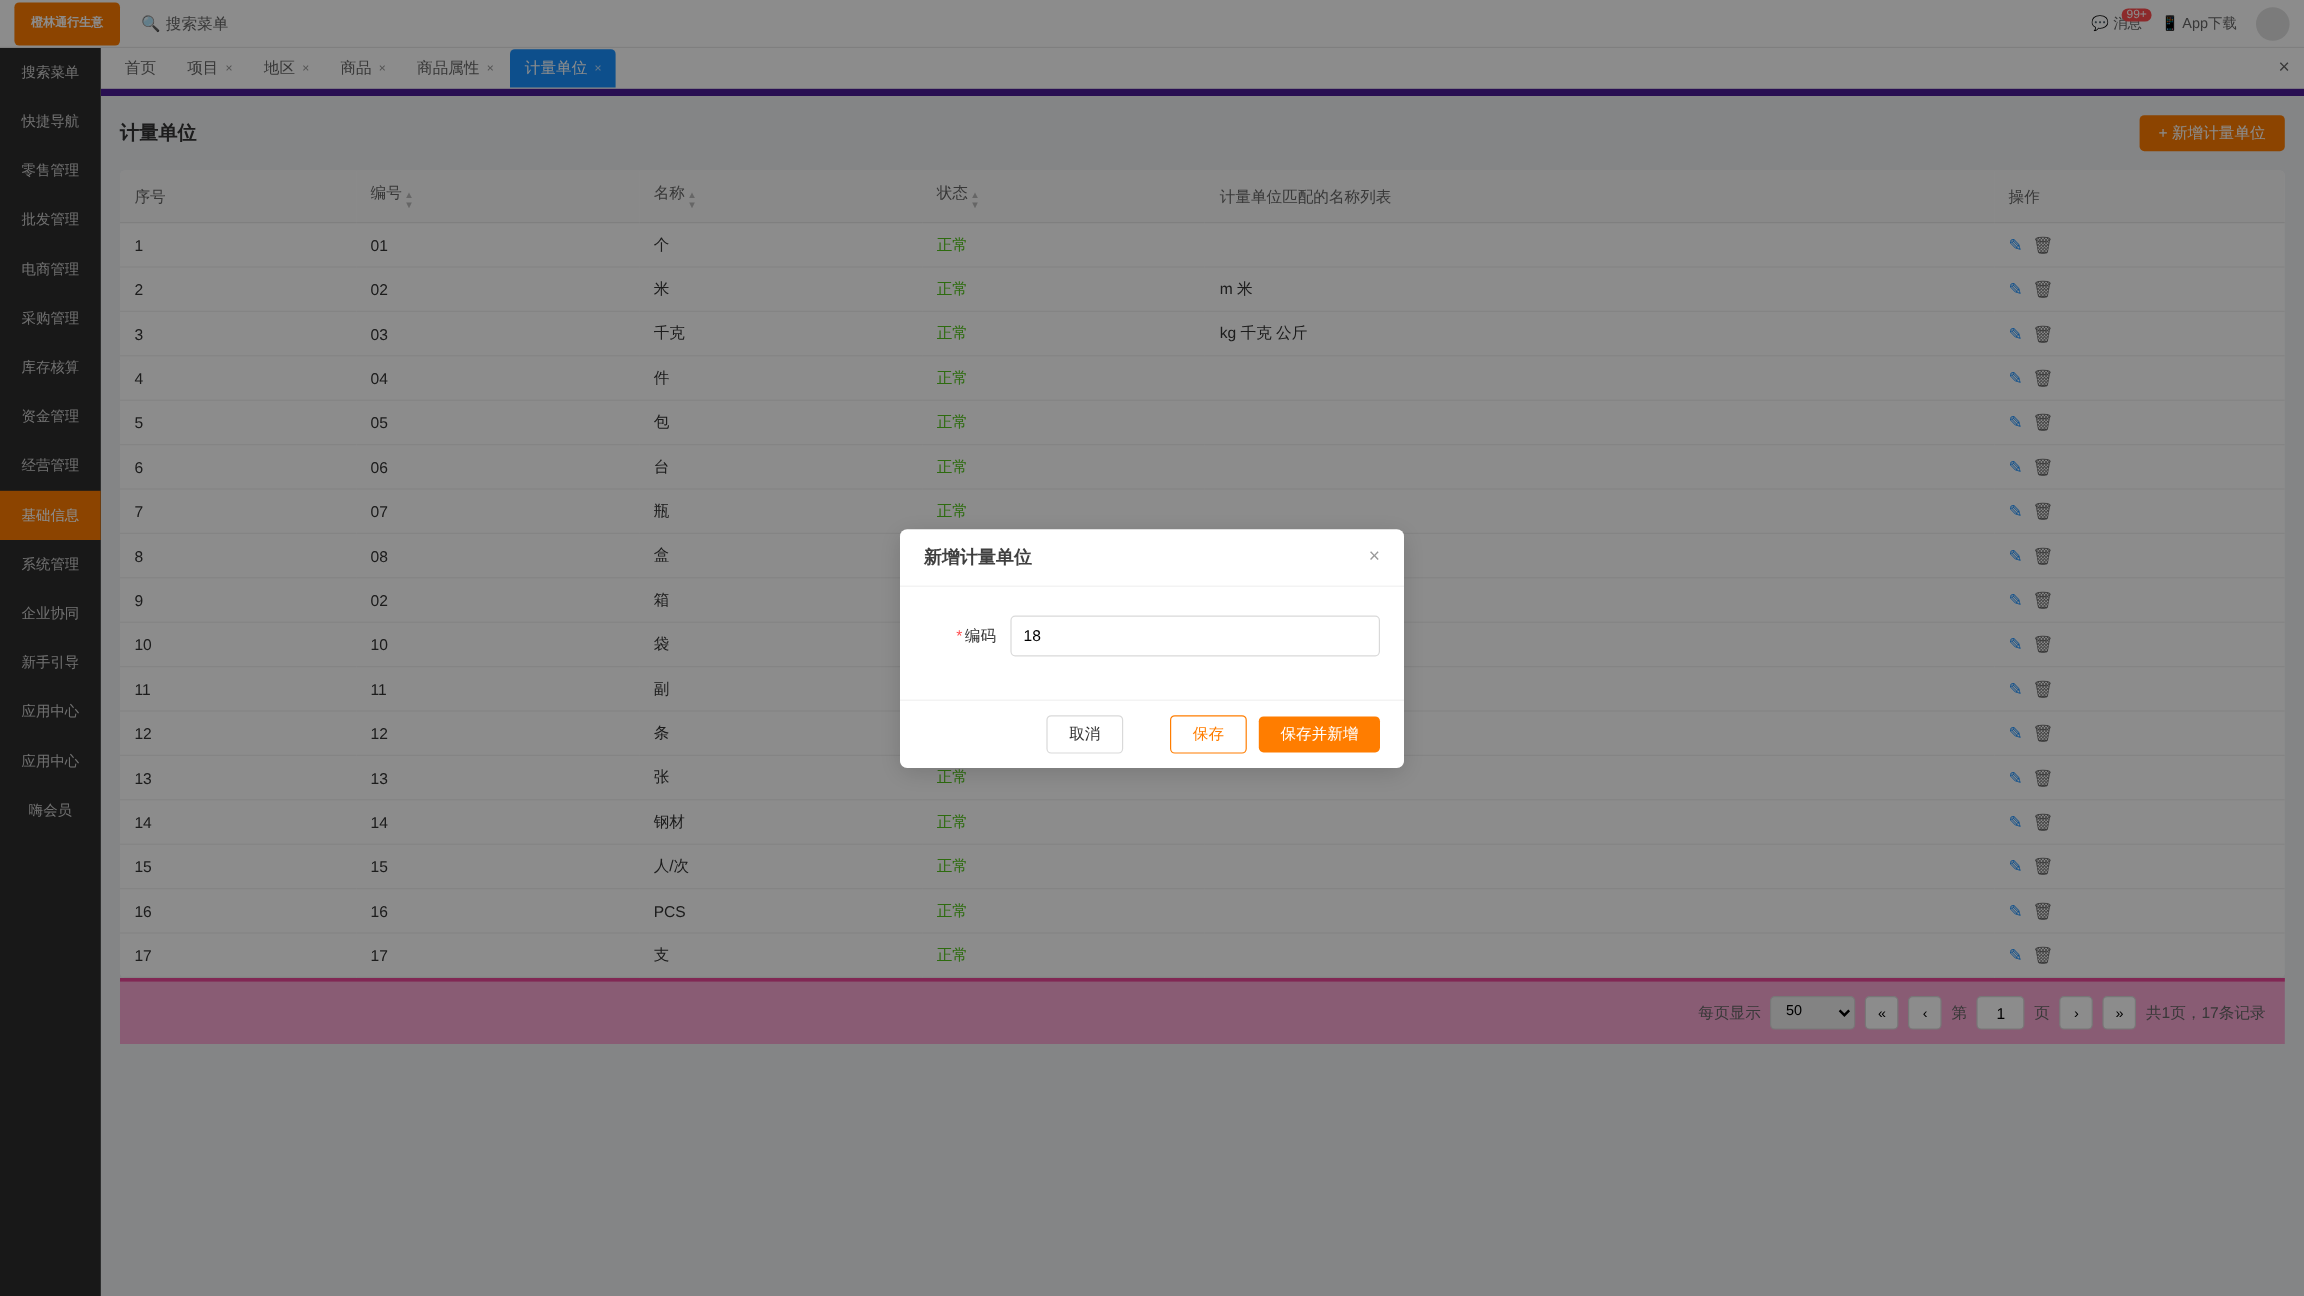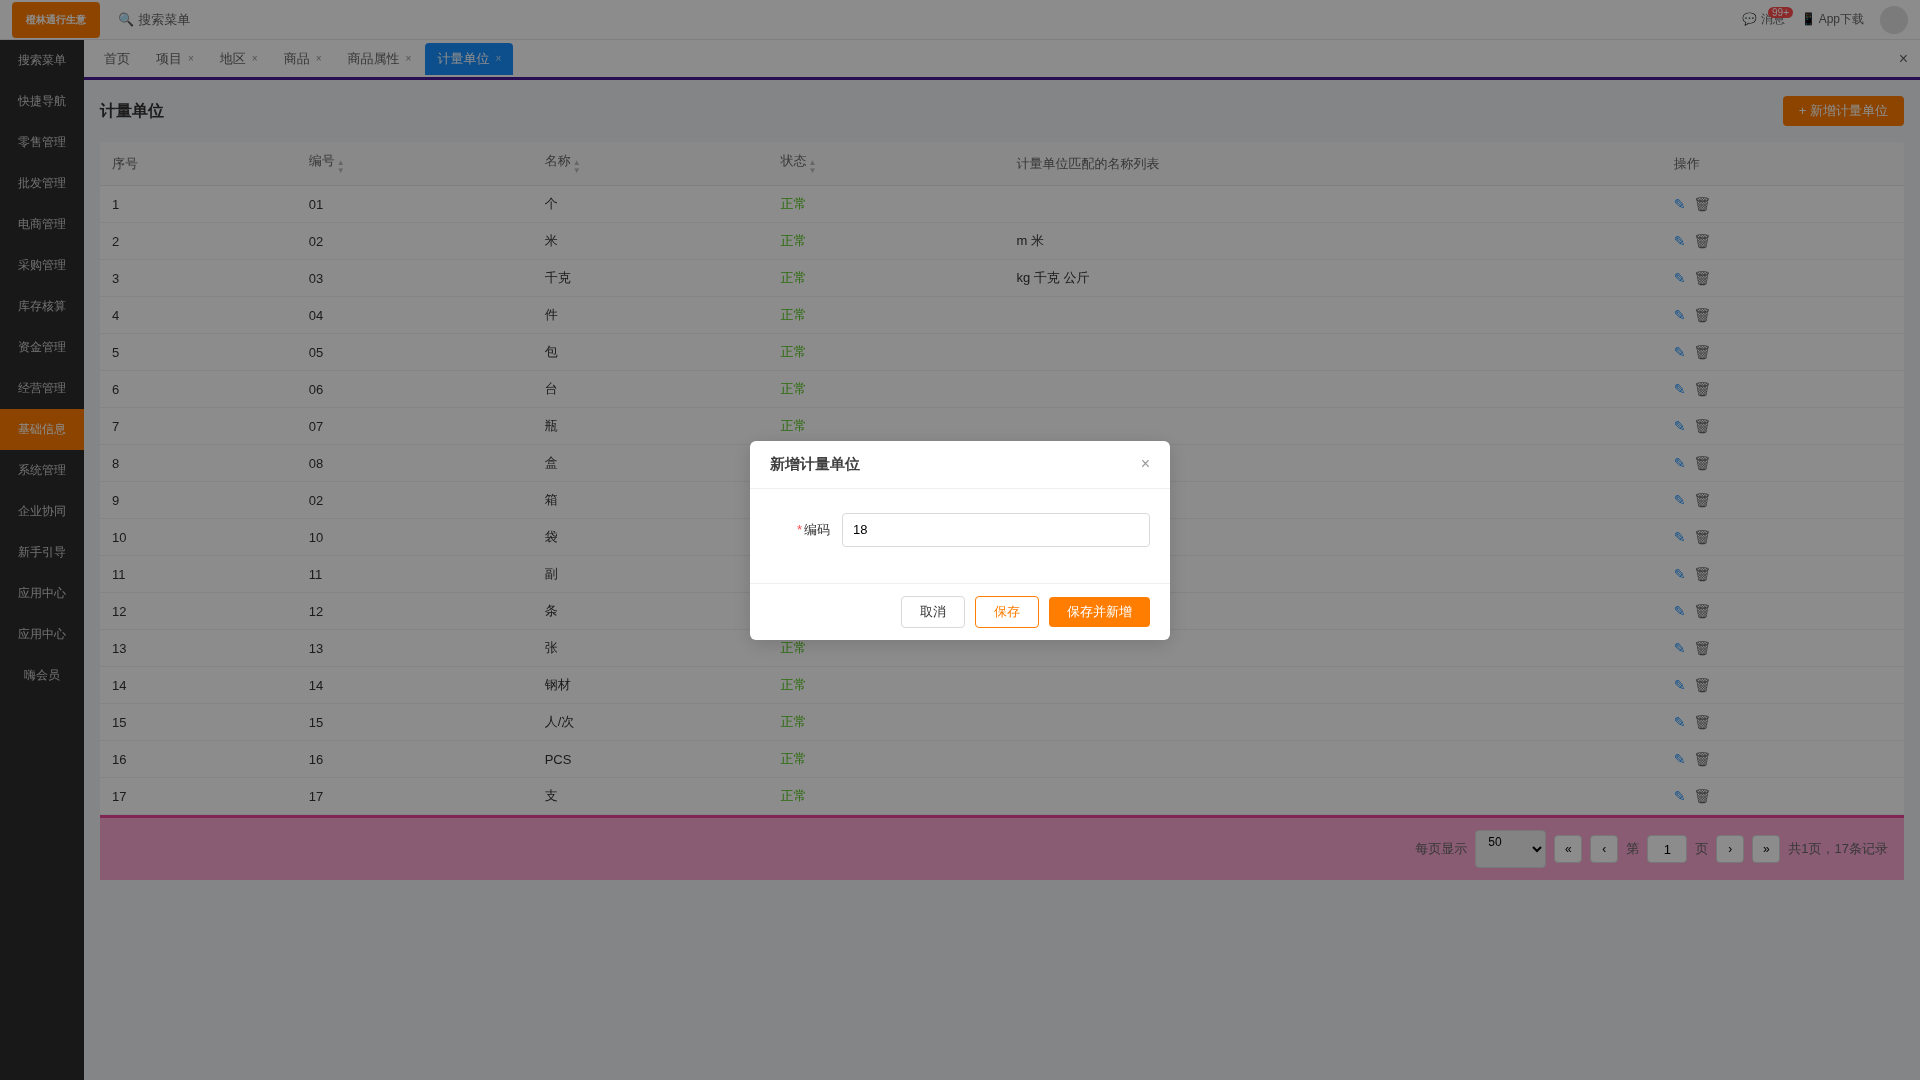--- a/index.html
+++ b/index.html
@@ -19,21 +19,21 @@
 
     
     .sidebar { width: 84px; background: #2d2d2d; display: flex; flex-direction: column; flex-shrink: 0; overflow-y: auto; }
     .sidebar-item { padding: 12px 4px; text-align: center; color: #ccc; font-size: 12px; cursor: pointer; transition: background 0.2s; }
     .sidebar-item.active { background: #ff7d00; color: #fff; }
 
     
     .content-area { flex: 1; display: flex; flex-direction: column; overflow: hidden; }
 
     
-    .tab-bar { height: 40px; background: #fff; display: flex; align-items: center; padding: 0 8px; border-bottom: 3px solid #4c1d95; flex-shrink: 0; gap: 2px; }
+    .tab-bar { height: 40px; background: #fff; display: flex; align-items: center; padding: 0 8px; border-bottom: 6px solid #4c1d95; flex-shrink: 0; gap: 2px; }
     .tab-item { height: 32px; padding: 0 12px; display: flex; align-items: center; gap: 4px; font-size: 13px; cursor: pointer; border-radius: 4px 4px 0 0; color: #666; white-space: nowrap; }
     .tab-item.active { background: #1890ff; color: #fff; }
     .tab-close { font-size: 10px; color: inherit; opacity: 0.7; margin-left: 2px; }
     .tab-bar-close { margin-left: auto; font-size: 16px; color: #666; cursor: pointer; padding: 4px; }
 
     
     .page-content { flex: 1; overflow-y: auto; padding: 16px; position: relative; }
 
     
     .page-title-row { display: flex; align-items: center; justify-content: space-between; margin-bottom: 16px; }
@@ -47,41 +47,41 @@
     th { padding: 10px 12px; text-align: left; color: #666; font-weight: 500; border-bottom: 1px solid #e8e8e8; white-space: nowrap; }
     th .sort-arrows { display: inline-flex; flex-direction: column; font-size: 8px; line-height: 1; margin-left: 2px; color: #bbb; }
     td { padding: 9px 12px; border-bottom: 1px solid #f0f0f0; color: #333; }
     .status-normal { color: #52c41a; }
     .action-icons { display: flex; gap: 8px; }
     .action-icon { color: #1890ff; cursor: pointer; font-size: 14px; }
     .action-icon.delete { color: #666; }
 
     
     .pagination-bar { padding: 12px 16px; background: #f9a8d4; border-top: 3px solid #ec4899; display: flex; align-items: center; justify-content: flex-end; gap: 8px; font-size: 13px; color: #666; }
-    .page-size-select { padding: 3px 20px 17px 8px; border: 1px solid #d9d9d9; border-radius: 4px; font-size: 12px; }
+    .page-size-select { padding: 3px 20px 7px 8px; border: 1px solid #d9d9d9; border-radius: 4px; font-size: 12px; }
     .page-nav-btn { width: 28px; height: 28px; border: 1px solid #d9d9d9; border-radius: 4px; background: #fff; cursor: pointer; display: flex; align-items: center; justify-content: center; font-size: 12px; }
     .page-input { width: 40px; height: 28px; border: 1px solid #d9d9d9; border-radius: 4px; text-align: center; font-size: 13px; }
 
     
     .overlay { position: fixed; top: 0; left: 0; right: 0; bottom: 0; background: rgba(0,0,0,0.45); z-index: 1000; display: flex; align-items: center; justify-content: center; }
 
     
     .modal { background: #fff; border-radius: 6px; width: 420px; box-shadow: 0 4px 20px rgba(0,0,0,0.15); overflow: hidden; }
     .modal-header { padding: 14px 20px; border-bottom: 1px solid #f0f0f0; display: flex; align-items: center; justify-content: space-between; }
     .modal-title { font-size: 15px; font-weight: 600; color: #404040; }
     .modal-close { color: #999; font-size: 16px; cursor: pointer; background: none; border: none; }
     .modal-body { padding: 24px 20px 16px; }
     .form-row { display: flex; align-items: center; margin-bottom: 20px; }
     .form-label { width: 60px; text-align: right; margin-right: 12px; color: #333; font-size: 13px; flex-shrink: 0; }
     .form-label .required { color: #ff4d4f; margin-right: 2px; }
     .form-input { flex: 1; height: 34px; border: 1px solid #d9d9d9; border-radius: 4px; padding: 4px 10px; font-size: 13px; outline: none; }
     .form-input.name-input { border-color: #ff7d00; }
     .modal-footer { padding: 12px 20px; border-top: 1px solid #f0f0f0; display: flex; align-items: center; justify-content: flex-end; gap: 10px; }
     .btn-cancel { padding: 6px 18px; border: 1px solid #d9d9d9; border-radius: 4px; background: #fff; color: #333; font-size: 13px; cursor: pointer; }
-    .btn-save { padding: 6px 18px; border: 1px solid #ff7d00; border-radius: 4px; background: #fff; color: #ff7d00; font-size: 13px; cursor: pointer; }
+    .btn-save { padding: 6px 18px; border: 1px solid #ff7d00; border-radius: 4px; background: #fff; color: #ff7d00; font-size: 13px; cursor: pointer; margin-left: 29px; }
     .btn-save-new { padding: 6px 18px; border: none; border-radius: 4px; background: #ff7d00; color: #fff; font-size: 13px; cursor: pointer; }
 
     .search-menu { display: flex; align-items: center; gap: 4px; padding: 6px 10px; border-radius: 4px; cursor: pointer; color: #666; font-size: 13px; }
   </style>
 </head>
 <body>
 
 <div class="header">
   <div class="header-left">
     <div class="logo-box">

